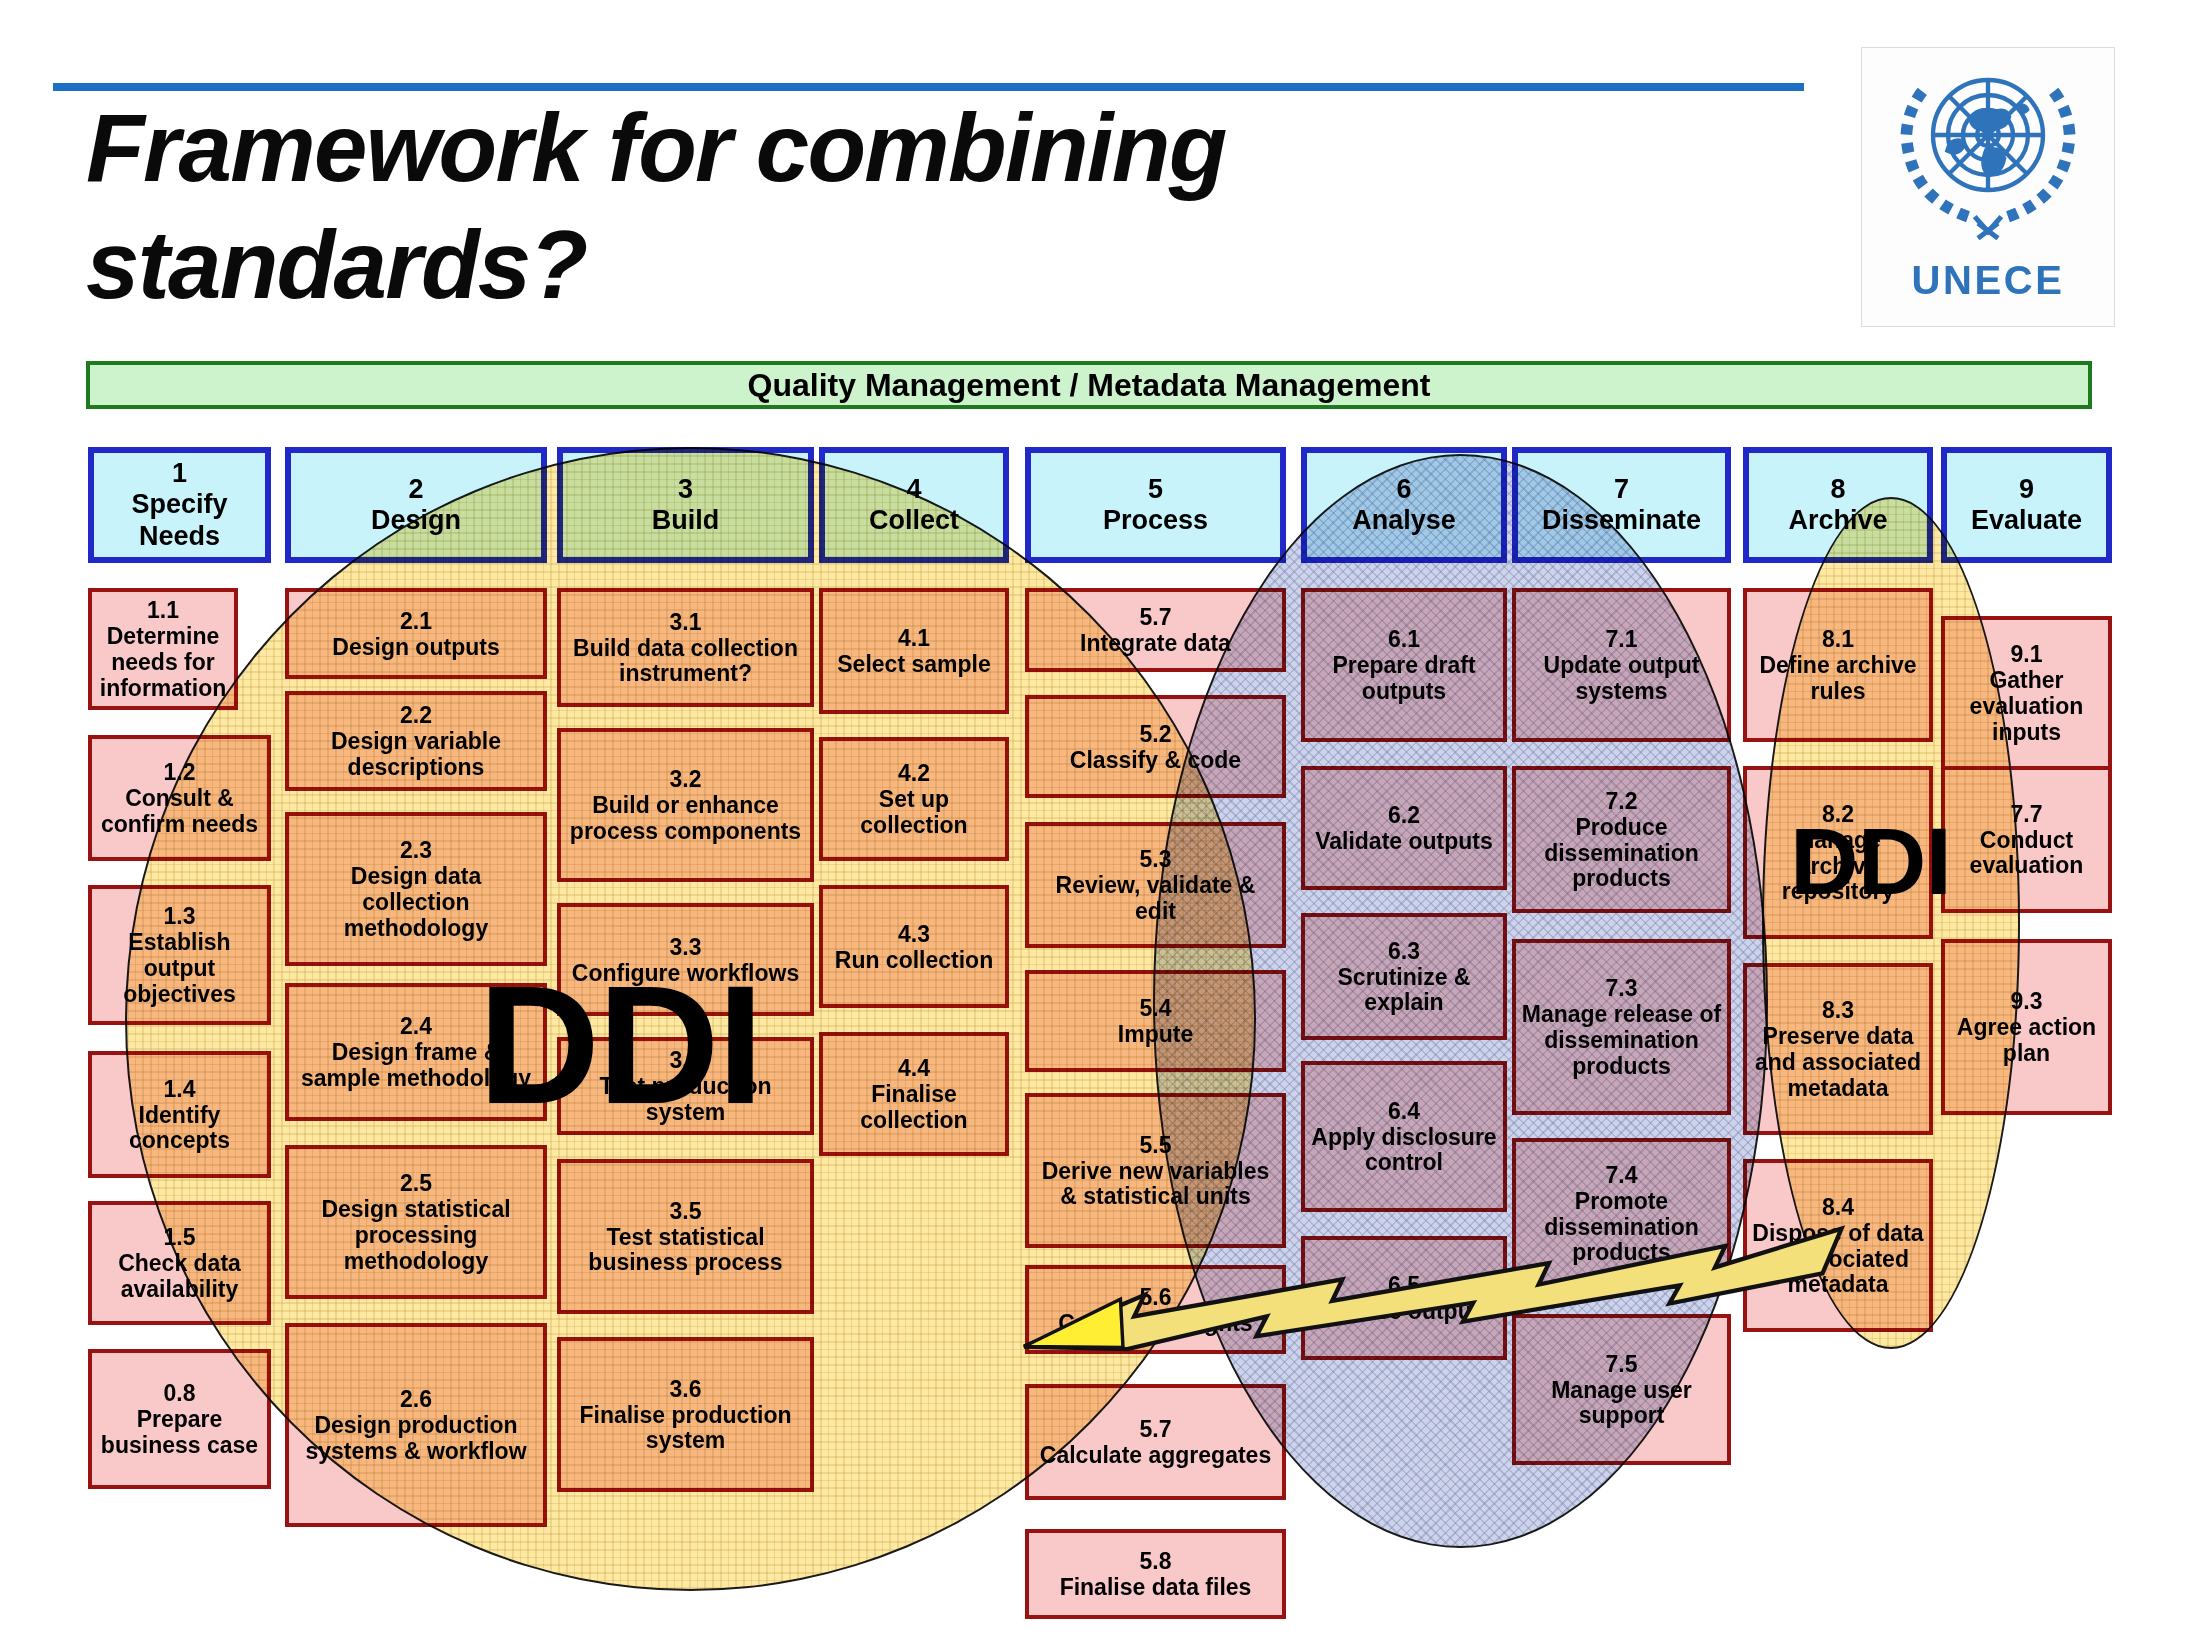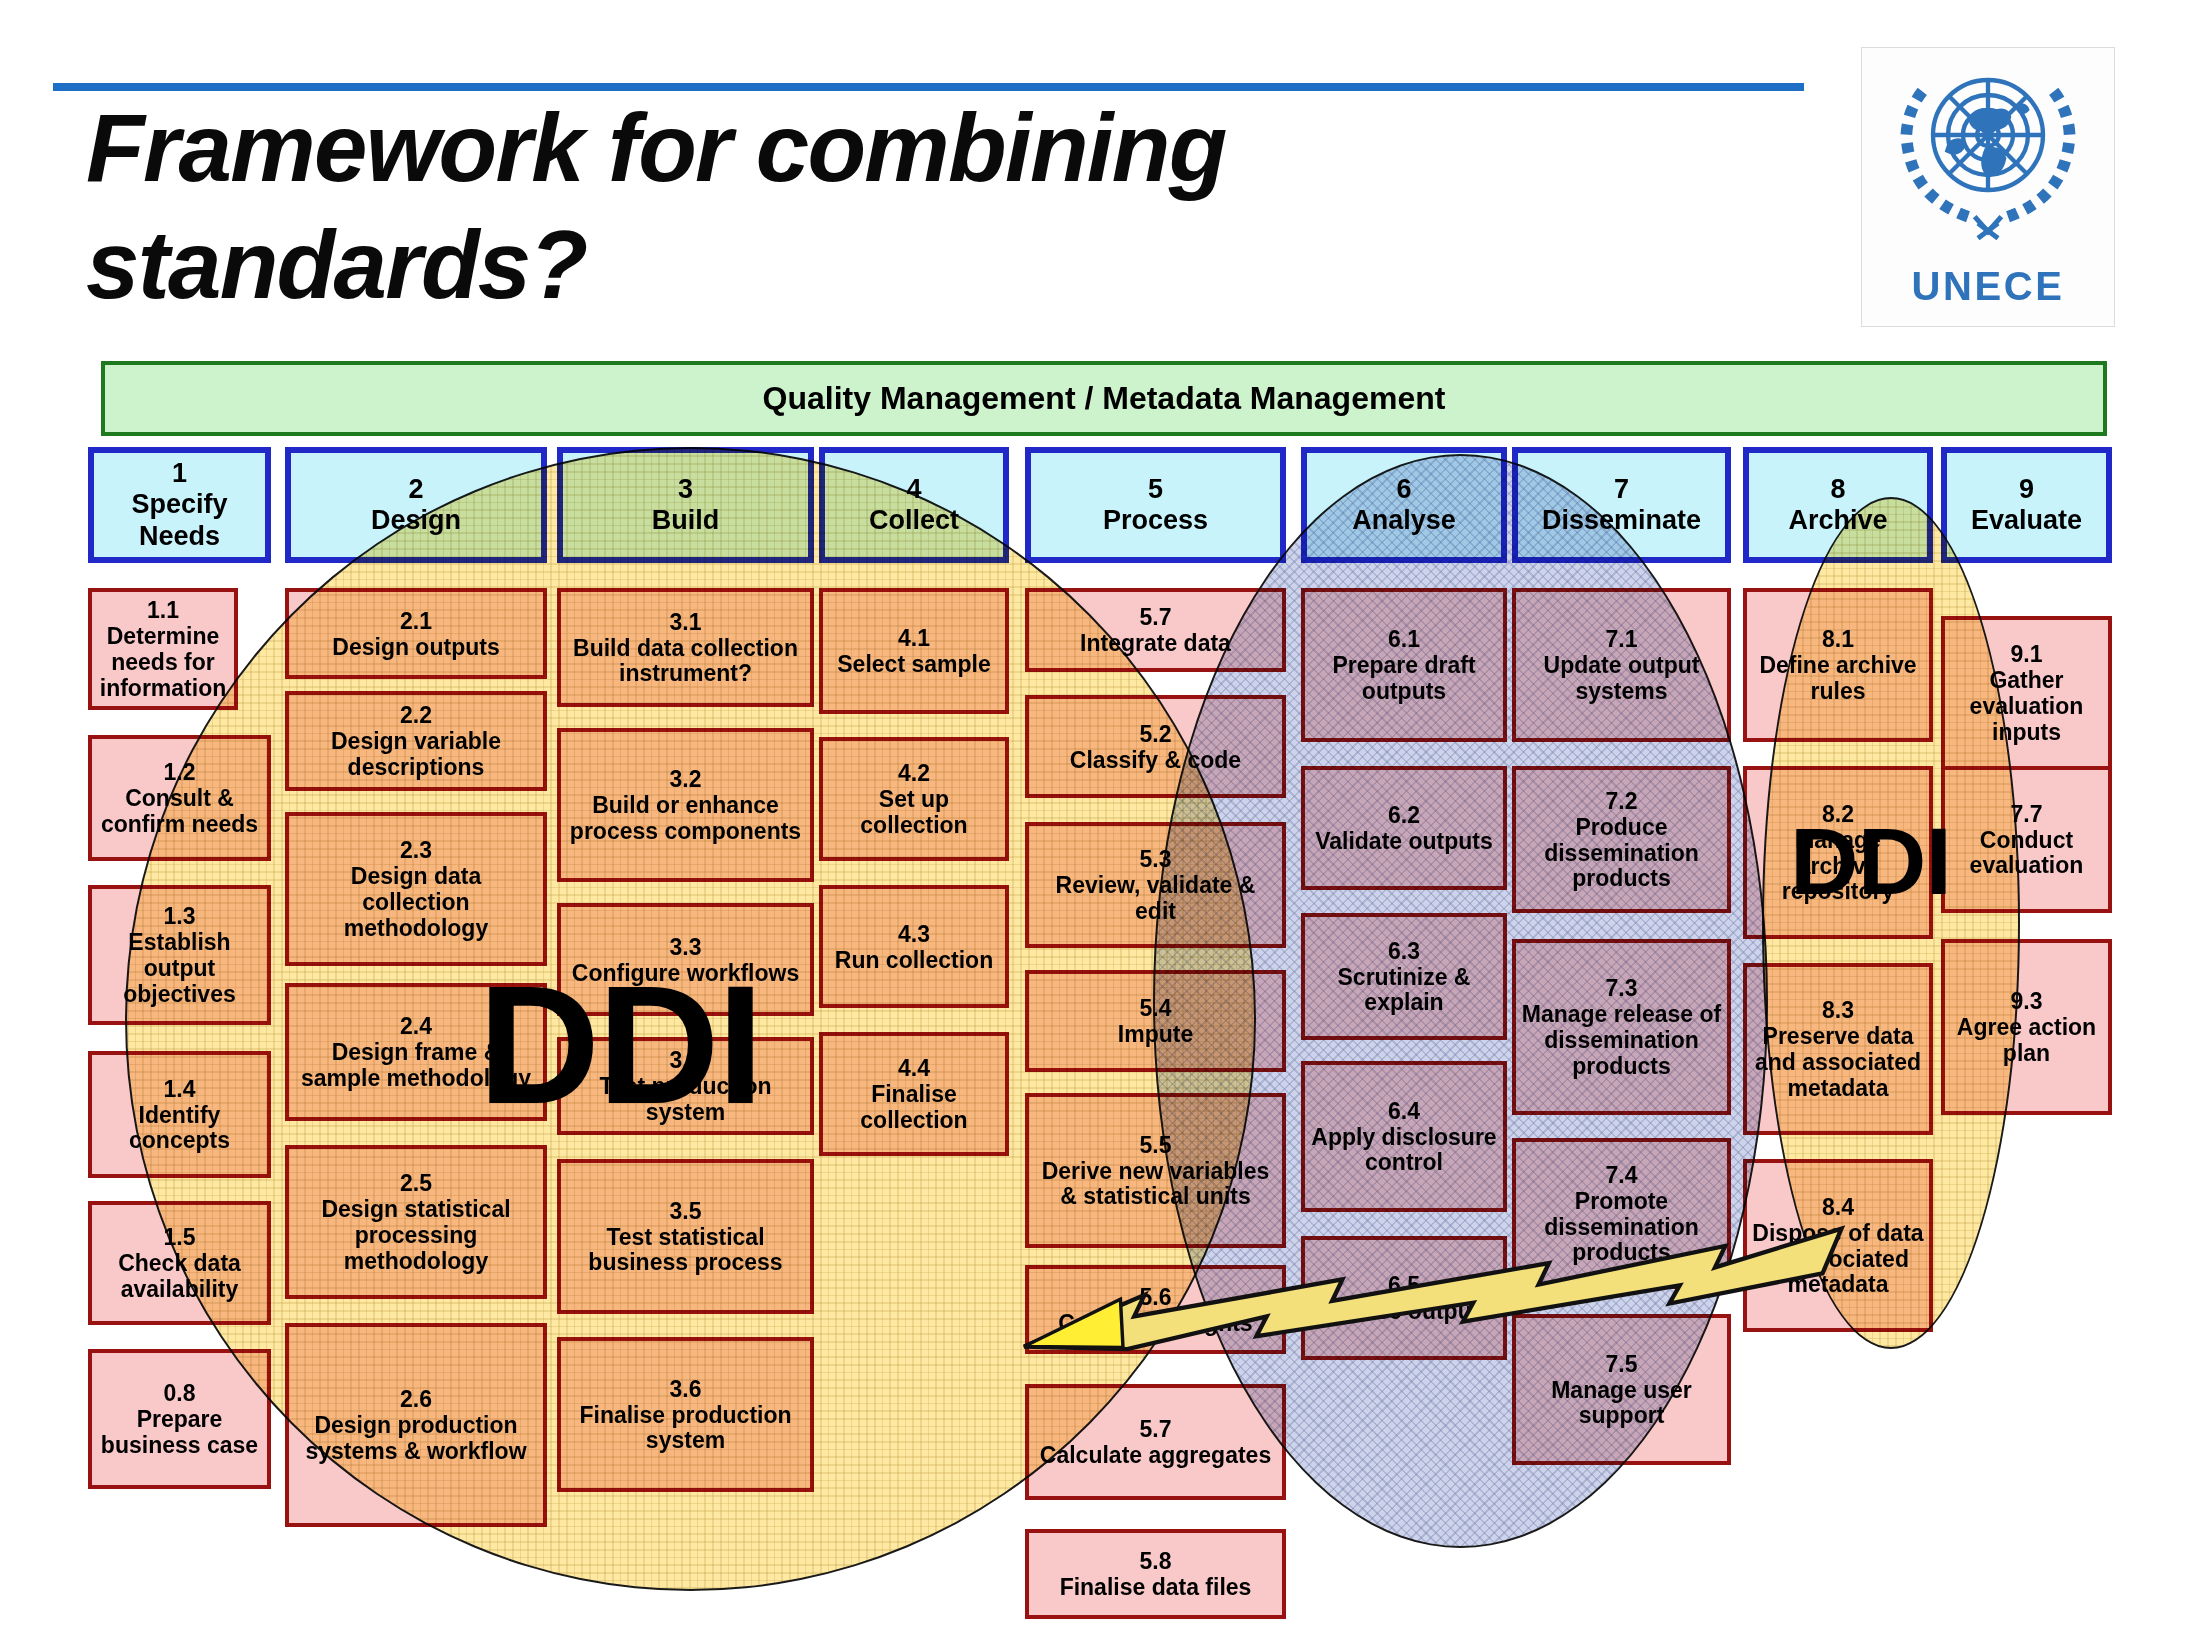--- a/index.html
+++ b/index.html
@@ -5,23 +5,23 @@
   html,body{margin:0;padding:0;background:#ffffff;}
   .slide{position:relative;width:2203px;height:1652px;background:#ffffff;overflow:hidden;
          font-family:"Liberation Sans", sans-serif;color:#000;}
   .top-rule{position:absolute;left:53px;top:83px;width:1751px;height:7.7px;background:#1d6fc6;}
   .title{position:absolute;left:86px;top:89px;margin:0;font-size:96px;font-weight:bold;
          line-height:1.22;letter-spacing:-1.7px;color:#0a0a0a;z-index:1;font-style:italic;}
   
   .logo{position:absolute;left:1861px;top:47px;width:254px;height:280px;background:#fdfdfd;
         border:1.7px solid #dcdcdc;display:flex;flex-direction:column;align-items:center;
         justify-content:flex-start;padding-top:6.9px;box-sizing:border-box;z-index:1;}
-  .logo-text{font-size:40px;font-weight:bold;color:#2f73bb;letter-spacing:2.6px;margin-top:9px;text-align:right;}
-  
-  .banner{position:absolute;left:101px;top:361px;width:2006px;height:75px;background:#cdf3cd;
+  .logo-text{font-size:40px;font-weight:bold;color:#2f73bb;letter-spacing:2.6px;margin-top:3px;text-align:right;}
+  
+  .banner{position:absolute;left:86px;top:361px;width:2006px;height:48px;background:#cdf3cd;
           border:4.3px solid #1f7a1f;box-sizing:border-box;display:flex;align-items:center;
           justify-content:center;font-size:32px;font-weight:bold;z-index:1;}
   
   #diagram{position:absolute;left:0;top:0;width:2203px;height:1652px;z-index:1;}
   .phase-header{position:absolute;background:#c8f3fb;border:6px solid #2028c8;box-sizing:border-box;
         display:flex;flex-direction:column;align-items:center;justify-content:center;
         text-align:center;font-weight:bold;line-height:1.15;}
   .ph-num{font-size:27px;}
   .ph-name{font-size:27px;}
   .process-box{position:absolute;background:#f9c9c9;border:4.3px solid #991212;box-sizing:border-box;

